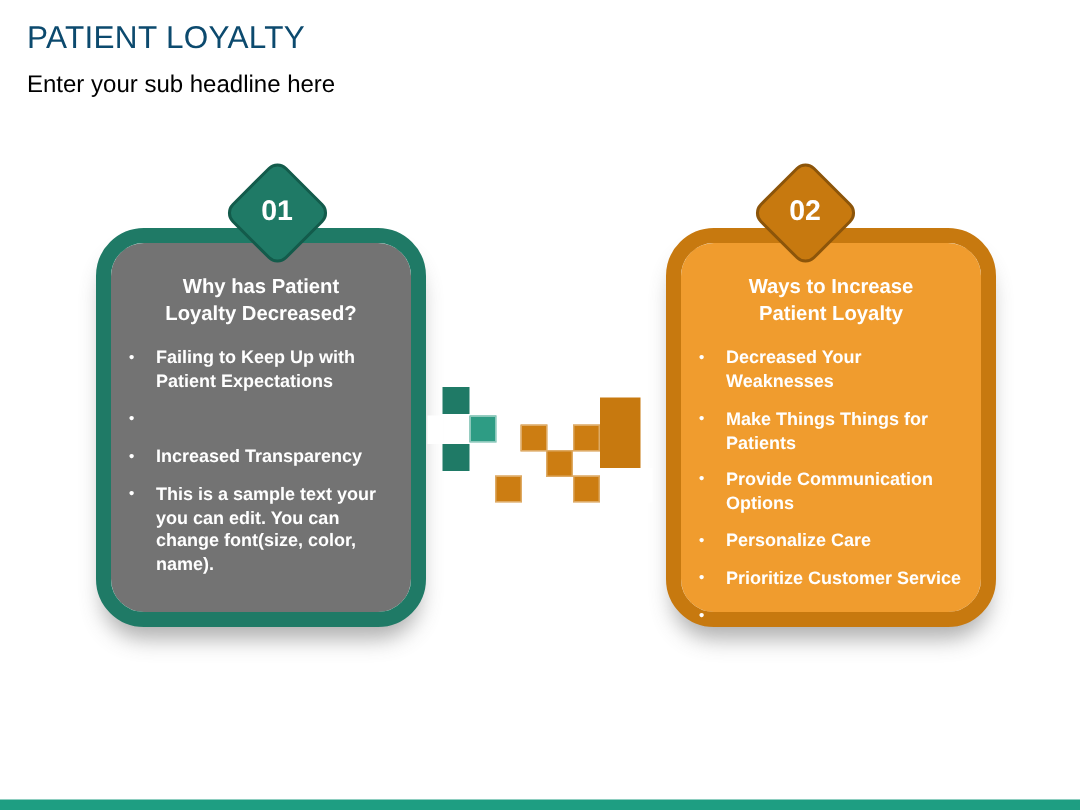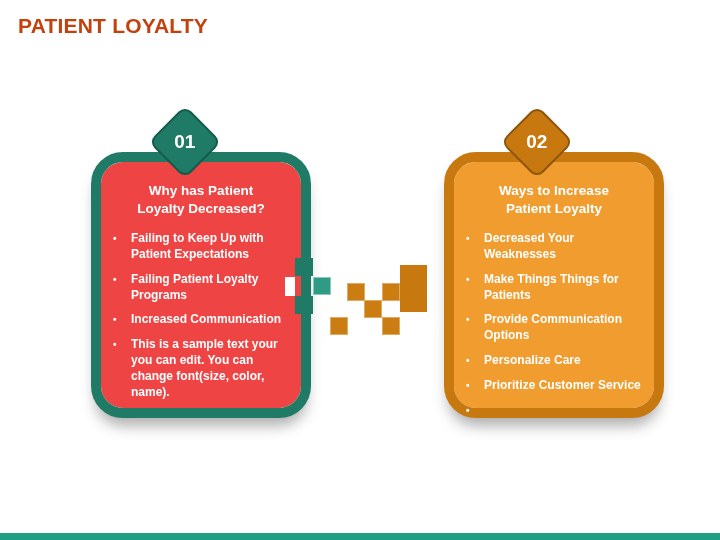--- a/index.html
+++ b/index.html
@@ -7,39 +7,39 @@
     position:relative;
     width:720px;height:540px;
     background:#ffffff;
     overflow:hidden;
     font-family:"Liberation Sans", sans-serif;
   }
 
   
   .slide-title{
     position:absolute;left:18px;top:14px;
-    font-size:21px;font-weight:700;letter-spacing:.2px;
-    color:#c2410c;margin:0;
+    font-size:21px;font-weight:400;letter-spacing:.2px;
+    color:#0c4a6e;margin:0;
   }
   .slide-subtitle{
     position:absolute;left:18px;top:48px;
     font-size:16px;color:#000000;margin:0;font-weight:400;
   }
 
   
   .card{
     position:absolute;top:152px;width:220px;height:266px;
     box-sizing:border-box;
     border-radius:32px;
     border:10px solid transparent;
     background-clip:padding-box;
     box-shadow:0 12px 14px -4px rgba(80,80,80,.45);
     color:#ffffff;
   }
-  .card-teal{left:91px;border-color:#1F7A66;background-color:#ef4444;}
+  .card-teal{left:64px;border-color:#1F7A66;background-color:#737373;}
   .card-orange{left:444px;border-color:#C7790F;background-color:#F09C2E;}
 
   .card-title{
     margin:20px auto 14px auto;
     max-width:150px;
     text-align:center;
     font-size:13.5px;font-weight:700;line-height:1.3;
   }
   ul.bullets{
     list-style:none;
@@ -87,42 +87,42 @@
     position:absolute;left:0;right:0;bottom:0;height:7px;
     background:#1E9E82;z-index:4;
   }
 </style>
 </head>
 <body>
 
 <div class="slide">
 
   <h1 class="slide-title">PATIENT LOYALTY</h1>
+  <p class="slide-subtitle">Enter your sub headline here</p>
 
   <div class="diamond diamond-teal">
     <span class="num">01</span>
   </div>
   <div class="diamond diamond-orange">
     <span class="num">02</span>
   </div>
 
   <div class="card card-teal">
     <div class="card-title">Why has Patient Loyalty Decreased?</div>
     <ul class="bullets">
       <li>
         <span class="dot">•</span>
         <span class="txt">Failing to Keep Up with Patient Expectations</span>
       </li>
       <li>
         <span class="dot">•</span>
-        <span class="txt">Failing Patient Loyalty Programs</span>
       </li>
       <li>
         <span class="dot">•</span>
-        <span class="txt">Increased Communication</span>
+        <span class="txt">Increased Transparency</span>
       </li>
       <li>
         <span class="dot">•</span>
         <span class="txt">This is a sample text your you can edit. You can change font(size, color, name).</span>
       </li>
     </ul>
   </div>
 
   <div class="card card-orange">
     <div class="card-title">Ways to Increase Patient Loyalty</div>

